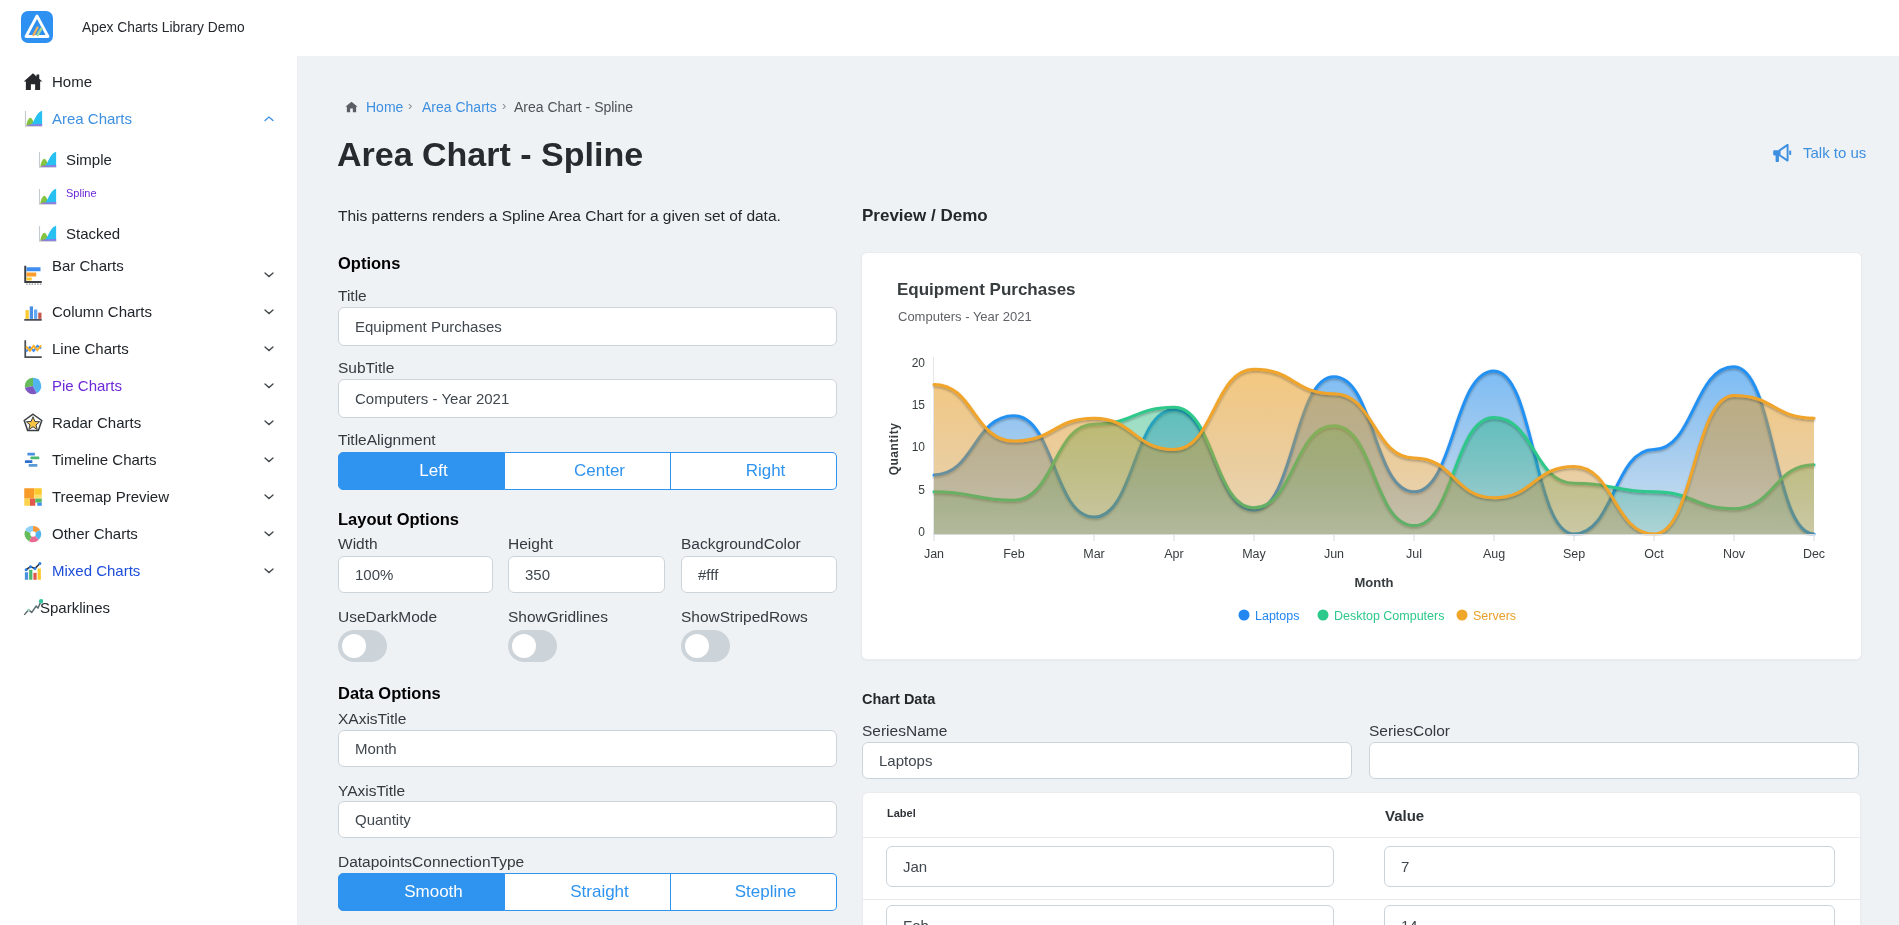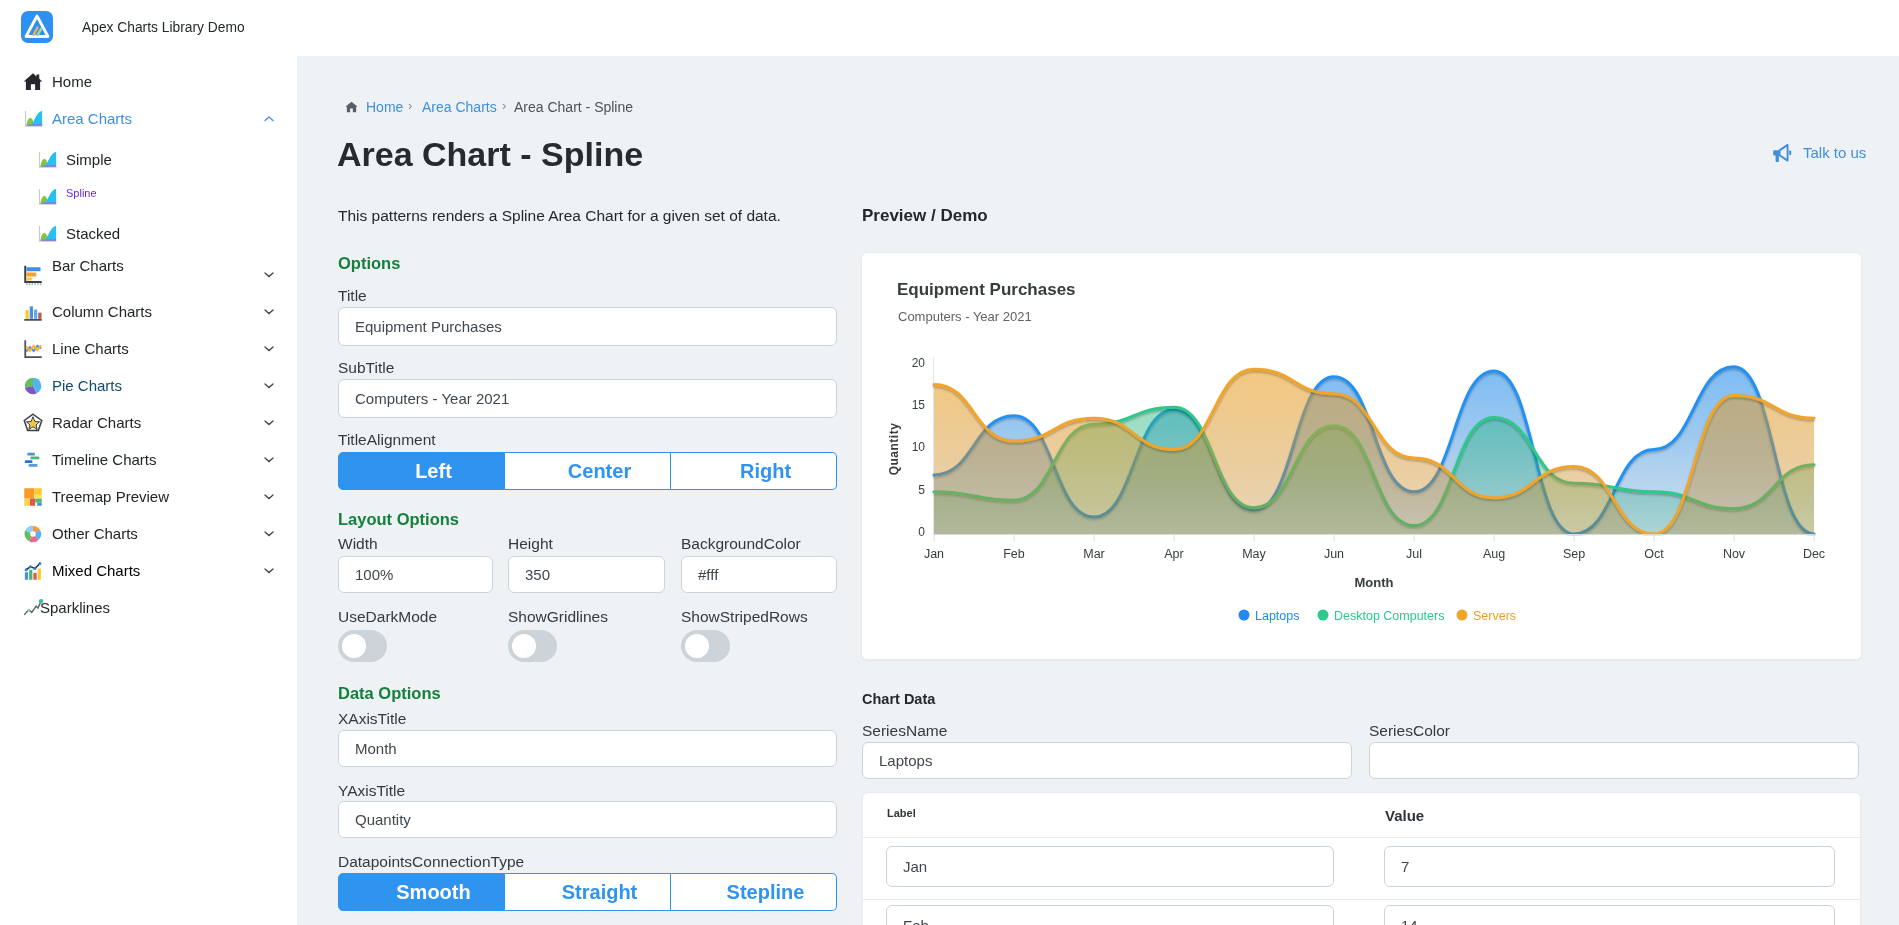--- a/index.html
+++ b/index.html
@@ -1,25 +1,25 @@
 <!DOCTYPE html>
 <html><head><meta charset="utf-8"><title>Apex Charts Library Demo</title>
 <style>
 * { margin:0; padding:0; box-sizing:border-box; }
 body { width:1899px; height:925px; position:relative; overflow:hidden;
        font-family:"Liberation Sans", sans-serif; background:#eff2f5; }
 .lbl { position:absolute; font-size:15.5px; color:#343a40; }
-.sect { position:absolute; font-size:16.5px; font-weight:bold; color:#15803d; }
+.sect { position:absolute; font-size:16.5px; font-weight:bold; color:#000000; }
 .inp { position:absolute; background:#fff; border:1px solid #ccd4db; border-radius:6px;
         font-size:15px; color:#40474e; display:flex; align-items:center; padding-left:16px; }
 .card { position:absolute; background:#fff; border:1px solid #e9ebee; border-radius:6px;
          box-shadow:0 1px 2px rgba(0,0,0,0.04); }
 .btngrp { position:absolute; display:flex; height:38px; }
-.btn { flex:1; display:flex; align-items:center; justify-content:center; font-size:20px;
-        font-weight:700; color:#2f93f0; background:#fff; border:1px solid #2f93f0; border-left:none;padding-left:24px; }
+.btn { flex:1; display:flex; align-items:center; justify-content:center; font-size:17px;
+        font-weight:400; color:#2f93f0; background:#fff; border:1px solid #2f93f0; border-left:none;padding-left:24px; }
 .btn:first-child { border-radius:5px 0 0 5px; border-left:1px solid #2f93f0; }
 .btn:last-child { border-radius:0 5px 5px 0; }
 .btn.on { background:#2f93f0; color:#fff; }
 .tog { position:absolute; width:49px; height:32px; border-radius:16px; background:#ccd3d9; }
 .knob { position:absolute; left:4px; top:4px; width:24px; height:24px; border-radius:50%; background:#fff; }
 </style></head>
 <body>
 <div style="position:absolute;left:0;top:0;width:1899px;height:56px;background:#fff"></div>
 <div style="position:absolute;left:0;top:56px;width:298px;height:869px;background:#fff;border-right:1px solid #eceef1"></div>
 <div style="position:absolute;left:21px;top:11px;width:32px;height:32px;border-radius:7px;background:#2e90f0">
@@ -93,21 +93,21 @@
     </svg></div>
 <div style="position:absolute;left:52px;top:338px;font-size:15px;line-height:22px;color:#212529">Line Charts</div>
 <svg style="position:absolute;left:264px;top:346px" width="10" height="6" viewBox="0 0 10 6">
     <path d="M1 1 L5 4.6 L9 1" stroke="#3f4447" stroke-width="1.3" fill="none" stroke-linecap="round"></path>
   </svg>
 <div style="position:absolute;left:23px;top:376px;width:20px;height:20px"><svg width="20" height="20" viewBox="0 0 16 16">
       <path d="M8 8 L8 1.5 A6.5 6.5 0 0 0 1.6 9.3 Z" fill="#66bb5a"></path>
       <path d="M8 8 L1.6 9.3 A6.5 6.5 0 0 0 11 13.8 Z" fill="#7e57c2"></path>
       <path d="M8 8 L11 13.8 A6.5 6.5 0 0 0 8 1.5 Z" fill="#53b5f0"></path>
     </svg></div>
-<div style="position:absolute;left:52px;top:375px;font-size:15px;line-height:22px;color:#0c4a6e">Pie Charts</div>
+<div style="position:absolute;left:52px;top:375px;font-size:15px;line-height:22px;color:#6d28d9">Pie Charts</div>
 <svg style="position:absolute;left:264px;top:383px" width="10" height="6" viewBox="0 0 10 6">
     <path d="M1 1 L5 4.6 L9 1" stroke="#3f4447" stroke-width="1.3" fill="none" stroke-linecap="round"></path>
   </svg>
 <div style="position:absolute;left:23px;top:413px;width:20px;height:20px"><svg width="20" height="20" viewBox="0 0 16 16">
       <path d="M8 1 L15 6 L12.3 14 L3.7 14 L1 6 Z" stroke="#3a3f44" stroke-width="1.2" fill="none"></path>
       <path d="M8 3 L9.5 6.8 L13.3 7 L10.4 9.6 L11.4 13.2 L8 11 L4.6 13.2 L5.6 9.6 L2.7 7 L6.5 6.8 Z" fill="#f6c344" stroke="#3a3f44" stroke-width="0.8"></path>
     </svg></div>
 <div style="position:absolute;left:52px;top:412px;font-size:15px;line-height:22px;color:#212529">Radar Charts</div>
 <svg style="position:absolute;left:264px;top:420px" width="10" height="6" viewBox="0 0 10 6">
     <path d="M1 1 L5 4.6 L9 1" stroke="#3f4447" stroke-width="1.3" fill="none" stroke-linecap="round"></path>
@@ -151,21 +151,21 @@
       <rect x="1.5" y="9" width="2.6" height="6" fill="#4a90e2"></rect>
       <rect x="4.9" y="7" width="2.6" height="8" fill="#4cb76e"></rect>
       <rect x="8.3" y="9.5" width="2.6" height="5.5" fill="#e2574c"></rect>
       <rect x="11.7" y="6" width="2.6" height="9" fill="#fdc92e"></rect>
       <path d="M2.5 7 L6 4.5 L9.5 6 L13.5 2" stroke="#2f3337" stroke-width="1.3" fill="none"></path>
       <circle cx="2.5" cy="7" r="1.2" fill="#2b7de0"></circle>
       <circle cx="6" cy="4.5" r="1.2" fill="#2b7de0"></circle>
       <circle cx="9.5" cy="6" r="1.2" fill="#2b7de0"></circle>
       <circle cx="13.5" cy="2" r="1.2" fill="#2b7de0"></circle>
     </svg></div>
-<div style="position:absolute;left:52px;top:560px;font-size:15px;line-height:22px;color:#000000">Mixed Charts</div>
+<div style="position:absolute;left:52px;top:560px;font-size:15px;line-height:22px;color:#1d4ed8">Mixed Charts</div>
 <svg style="position:absolute;left:264px;top:568px" width="10" height="6" viewBox="0 0 10 6">
     <path d="M1 1 L5 4.6 L9 1" stroke="#3f4447" stroke-width="1.3" fill="none" stroke-linecap="round"></path>
   </svg>
 <div style="position:absolute;left:23px;top:598px;width:20px;height:20px"><svg width="20" height="20" viewBox="0 0 16 16">
       <path d="M1 13.5 L4.5 9.5 L7 11.5 L10.5 6.5 L12 8 L14.5 2.5" stroke="#5a6b6e" stroke-width="1.2" fill="none"></path>
       <circle cx="14.5" cy="2.5" r="1.8" fill="#35c4a0"></circle>
       <circle cx="4.5" cy="9.5" r="1" fill="#9ad6c8"></circle>
     </svg></div>
 <div style="position:absolute;left:40px;top:597px;font-size:15px;line-height:22px;color:#212529">Sparklines</div>
 

